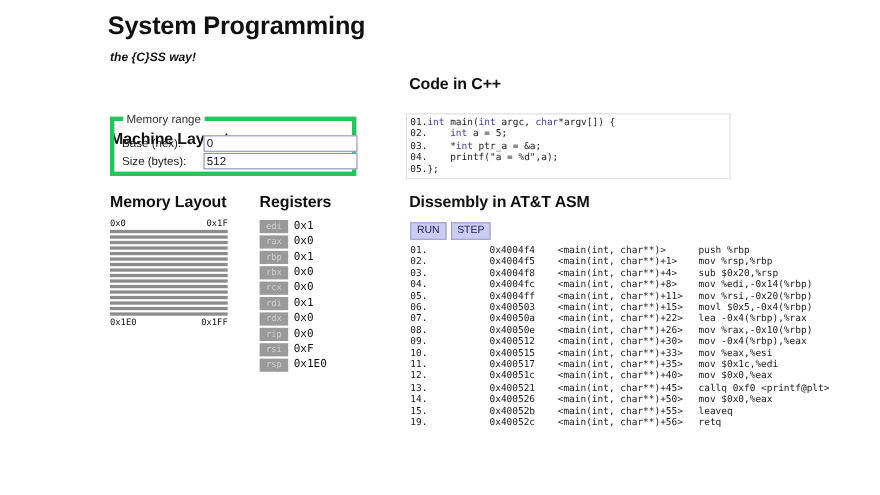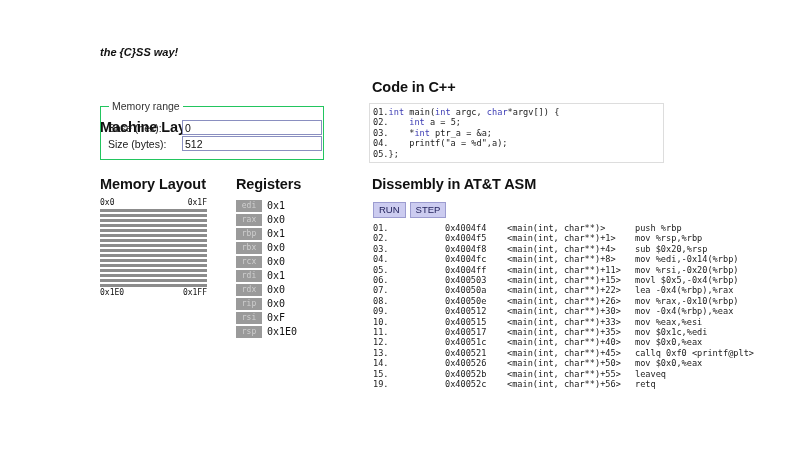--- a/index.html
+++ b/index.html
@@ -48,31 +48,31 @@
     position: absolute;
     font-size: 14.5px;
     font-weight: bold;
     color: #111111;
     letter-spacing: -0.1px;
     white-space: nowrap;
   }
   .h2-machine { left: 100px; top: 79px; margin-top: 40px; }
   .h2-memlayout { left: 100px; top: 176px; }
   .h2-registers { left: 236px; top: 176px; }
-  .h2-code { left: 372px; top: 79px; }
+  .h2-code { left: 372px; top: 69px; }
   .h2-asm { left: 372px; top: 176px; }
 
   
   .fieldset {
     position: absolute;
     left: 100px;
     top: 106px;
     width: 224px;
     height: 54px;
-    border: 1px solid #22c55e;
+    border: 4px solid #22c55e;
     box-sizing: border-box;
   }
   .legend {
     position: absolute;
     left: 8px;
     top: -7px;
     background: #ffffff;
     padding: 0 3px;
     font-size: 10.5px;
     color: #333333;
@@ -225,20 +225,21 @@
   .asm-no { width: 40px; flex: none; }
   .asm-addr { width: 62px; flex: none; padding-left: 32px; }
   .asm-sym { width: 128px; flex: none; }
   .asm-ins { flex: none; }
 </style>
 </head>
 <body>
 
 <div class="page">
 
+  <div class="title">System Programming</div>
   <div class="subtitle">the {C}SS way!</div>
 
   <div class="h2 h2-machine">Machine Layout</div>
   <div class="h2 h2-memlayout">Memory Layout</div>
   <div class="h2 h2-registers">Registers</div>
   <div class="h2 h2-code">Code in C++</div>
   <div class="h2 h2-asm">Dissembly in AT&amp;T ASM</div>
 
   <div class="fieldset">
     <div class="legend">Memory range</div>

